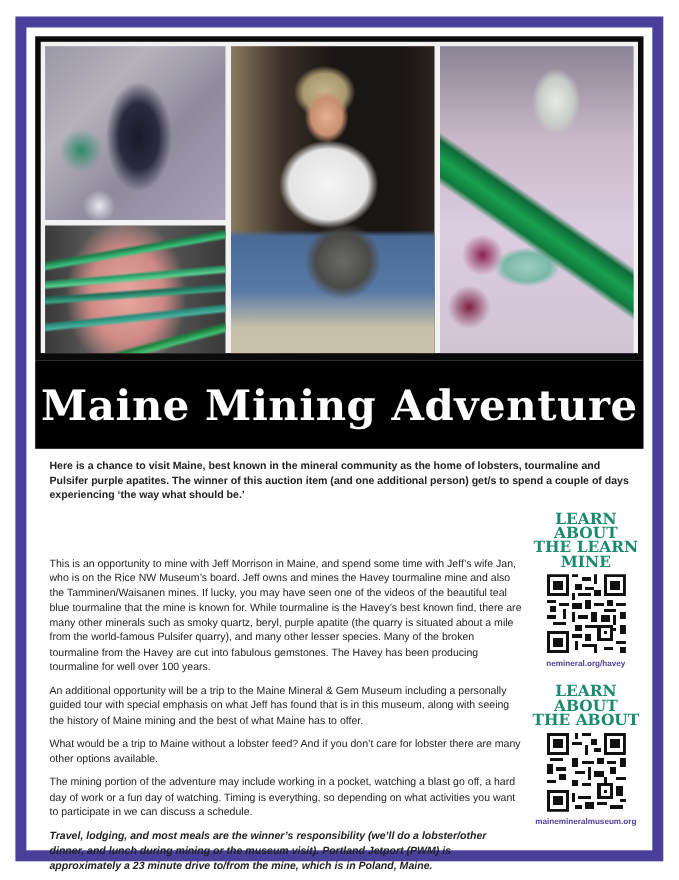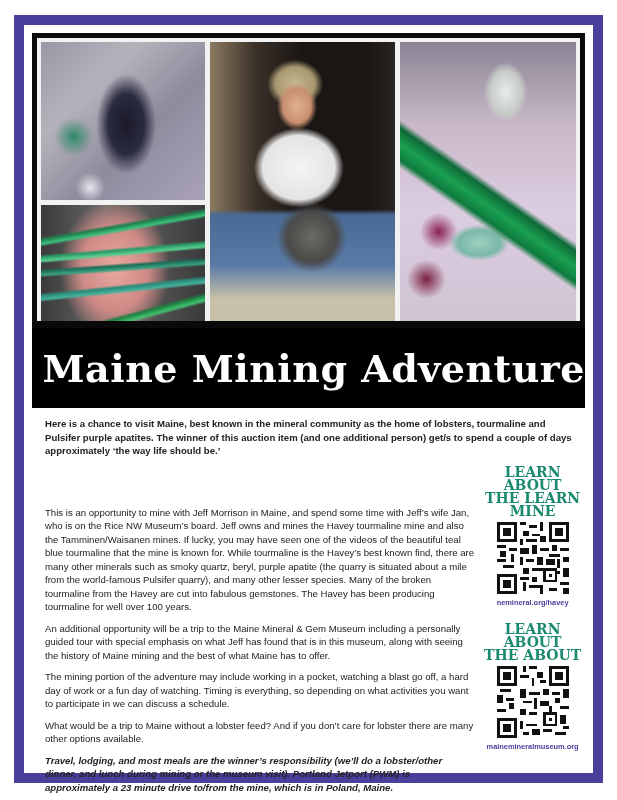--- a/index.html
+++ b/index.html
@@ -33,21 +33,21 @@
         linear-gradient(180deg, transparent 60%, #4a6a96 62%, #5a7aa6 80%, #c8c0a8 92%),
         linear-gradient(90deg, #8a7a60 0%, #3a3028 25%, #1a1614 50%, #1a1614 85%, #2a2420 100%); }
     .p4 { left: 363px; top: 4px; width: 176px; height: 279px;
       background:
         linear-gradient(35deg, transparent 38%, #0e7a3e 40%, #1aa050 44%, #0e6a38 48%, transparent 50%),
         radial-gradient(ellipse 22px 30px at 60% 18%, #e8ece8 0%, #c8ccc8 70%, transparent 100%),
         radial-gradient(ellipse 30px 18px at 45% 72%, #9ed0c0 0%, #7ab8a8 70%, transparent 100%),
         radial-gradient(circle at 22% 68%, #8a2050 0%, transparent 8%),
         radial-gradient(circle at 15% 85%, #7a2040 0%, transparent 7%),
         linear-gradient(180deg, #8a8494 0%, #c8b8c8 30%, #dccce0 60%, #d0c4d4 100%); }
-    .title-bar { position: absolute; left: 8px; top: 303px; width: 553px; height: 80px; background: #000000; display: flex; align-items: center; justify-content: flex-end; }
+    .title-bar { position: absolute; left: 8px; top: 303px; width: 553px; height: 80px; background: #000000; display: flex; align-items: center; justify-content: center; }
     .title { color: #ffffff; font-family: "DejaVu Serif", serif; font-weight: bold; font-size: 38px; letter-spacing: 0.5px; margin: 0; }
     .content { position: absolute; left: 21px; top: 392px; width: 540px; }
     .intro { font-size: 9.6px; line-height: 13.5px; font-weight: bold; color: #222222; margin: 0 0 8px 0; width: 535px; }
     .columns { display: flex; }
     .left-col { width: 430px; margin-top: 40px; }
     .left-col p { font-size: 9.6px; line-height: 13.5px; color: #222222; margin: 0 0 8px 0; }
     .left-col p.italic { font-style: italic; font-weight: bold; }
     .right-col { width: 105px; margin-left: 6px; text-align: center; }
     .qr-block { margin-bottom: 16px; }
     .qr-heading { font-family: "DejaVu Serif", serif; font-weight: bold; font-size: 14px; line-height: 13px; color: #1a8a6e; margin: 0 0 4px 0; }
@@ -67,28 +67,28 @@
         <div class="photo p3"></div>
         <div class="photo p4"></div>
       </div>
     </div>
 
     <div class="title-bar">
       <h1 class="title">Maine Mining Adventure</h1>
     </div>
 
     <div class="content">
-      <p class="intro">Here is a chance to visit Maine, best known in the mineral community as the home of lobsters, tourmaline and Pulsifer purple apatites. The winner of this auction item (and one additional person) get/s to spend a couple of days approximately ‘the way life should be.’</p>
+      <p class="intro">Here is a chance to visit Maine, best known in the mineral community as the home of lobsters, tourmaline and Pulsifer purple apatites. The winner of this auction item (and one additional person) get/s to spend a couple of days experiencing ‘the way what should be.’</p>
 
       <div class="columns">
         <div class="left-col">
           <p>This is an opportunity to mine with Jeff Morrison in Maine, and spend some time with Jeff’s wife Jan, who is on the Rice NW Museum’s board. Jeff owns and mines the Havey tourmaline mine and also the Tamminen/Waisanen mines. If lucky, you may have seen one of the videos of the beautiful teal blue tourmaline that the mine is known for. While tourmaline is the Havey’s best known find, there are many other minerals such as smoky quartz, beryl, purple apatite (the quarry is situated about a mile from the world-famous Pulsifer quarry), and many other lesser species. Many of the broken tourmaline from the Havey are cut into fabulous gemstones. The Havey has been producing tourmaline for well over 100 years.</p>
           <p>An additional opportunity will be a trip to the Maine Mineral &amp; Gem Museum including a personally guided tour with special emphasis on what Jeff has found that is in this museum, along with seeing the history of Maine mining and the best of what Maine has to offer.</p>
+          <p>What would be a trip to Maine without a lobster feed? And if you don’t care for lobster there are many other options available.</p>
           <p>The mining portion of the adventure may include working in a pocket, watching a blast go off, a hard day of work or a fun day of watching. Timing is everything, so depending on what activities you want to participate in we can discuss a schedule.</p>
-          <p>What would be a trip to Maine without a lobster feed? And if you don’t care for lobster there are many other options available.</p>
           <p class="italic">Travel, lodging, and most meals are the winner’s responsibility (we’ll do a lobster/other dinner, and lunch during mining or the museum visit). Portland Jetport (PWM) is approximately a 23 minute drive to/from the mine, which is in Poland, Maine.</p>
         </div>
 
         <div class="right-col">
           <div class="qr-block">
             <p class="qr-heading">
               <span>LEARN ABOUT</span><br>
               <span>THE LEARN MINE</span>
             </p>
             <svg class="qr-code" viewBox="0 0 25 25" shape-rendering="crispEdges">

